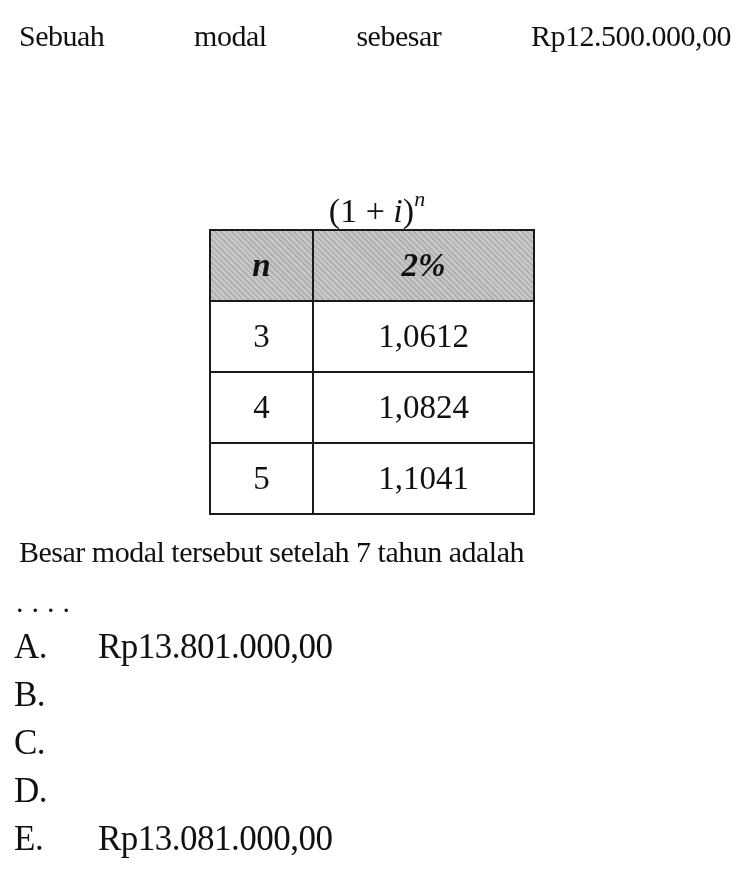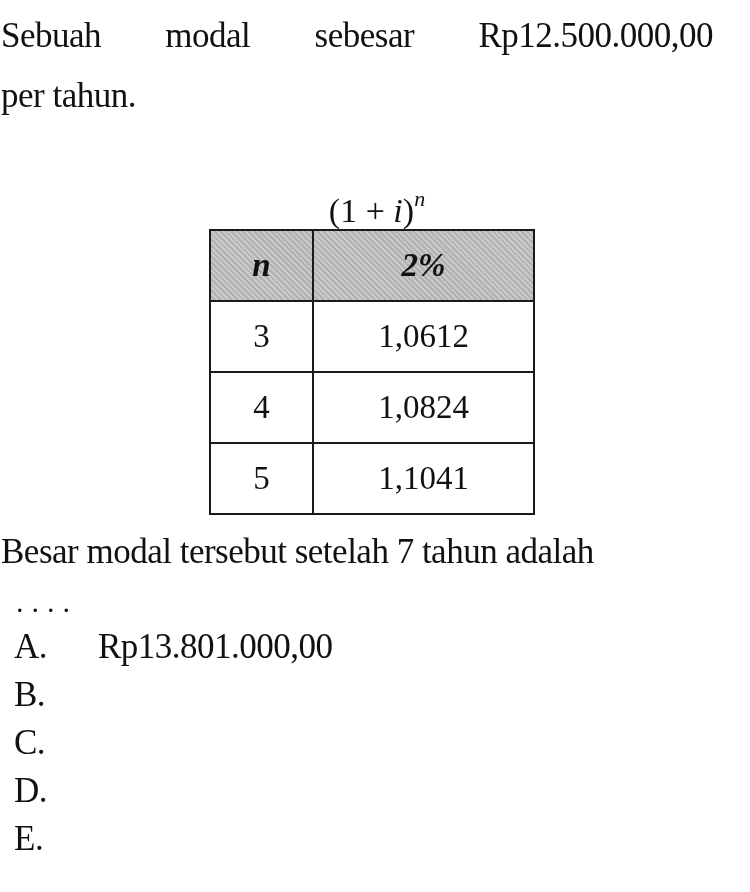--- a/index.html
+++ b/index.html
@@ -10,23 +10,23 @@
     body {
       width: 750px;
       height: 892px;
       position: relative;
       overflow: hidden;
       font-family: "Liberation Serif", "DejaVu Serif", serif;
       color: #111111;
     }
     .para {
       position: absolute;
-      left: 1px;
+      left: 19px;
       width: 712px;
-      font-size: 35px;
+      font-size: 30px;
       line-height: 60px;
       letter-spacing: -0.5px;
     }
     .intro {
       top: 6px;
       text-align: justify;
     }
     .intro .line {
       display: block;
       text-align: justify;
@@ -99,21 +99,20 @@
     .options .letter {
       width: 84px;
       display: inline-block;
     }
   </style>
 </head>
 <body>
 
 <div class="para intro">
   <span class="line">Sebuah modal sebesar Rp12.500.000,00</span>
-  <span class="line last">per tahun.</span>
 </div>
 
 <div class="formula">
   <span>(1 + </span><span class="var">i</span><span>)</span><sup>n</sup>
 </div>
 
 <table class="rate-table">
   <thead>
     <tr>
       <th class="col-n">n</th>
@@ -148,14 +147,15 @@
     <span class="letter">B.</span>
   </li>
   <li>
     <span class="letter">C.</span>
   </li>
   <li>
     <span class="letter">D.</span>
   </li>
   <li>
     <span class="letter">E.</span>
+    <span>Rp13.081.000,00</span>
   </li>
 </ul>
 
 </body></html>

